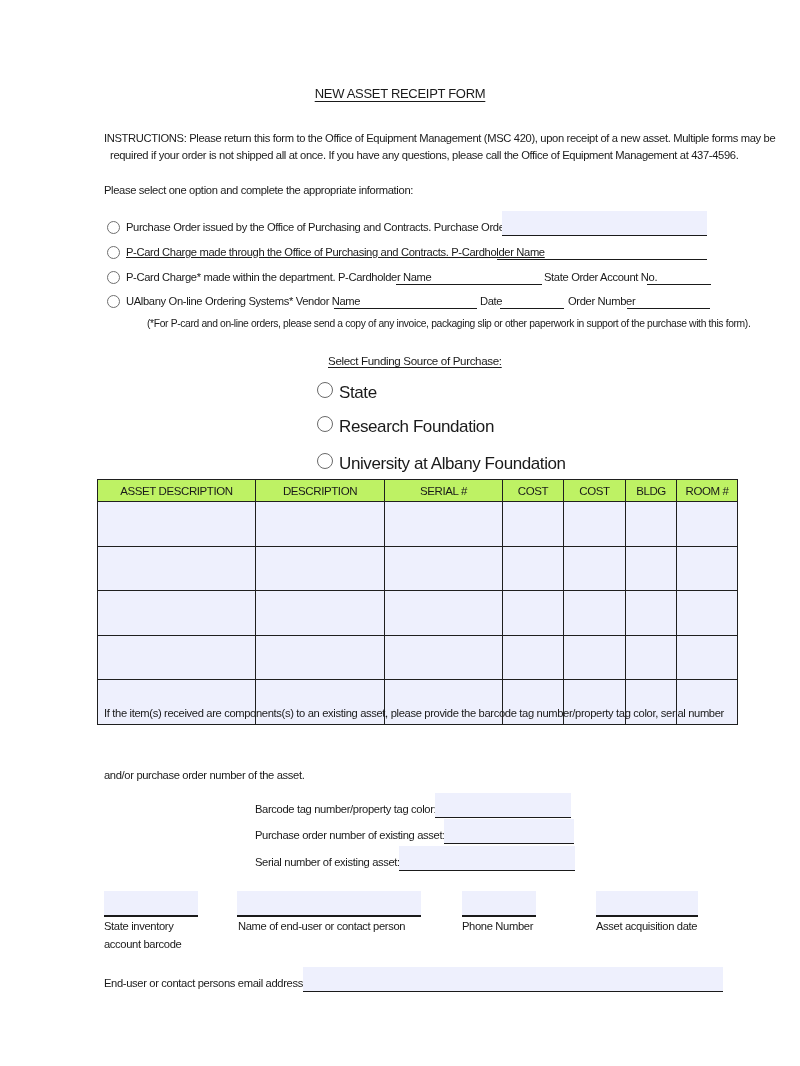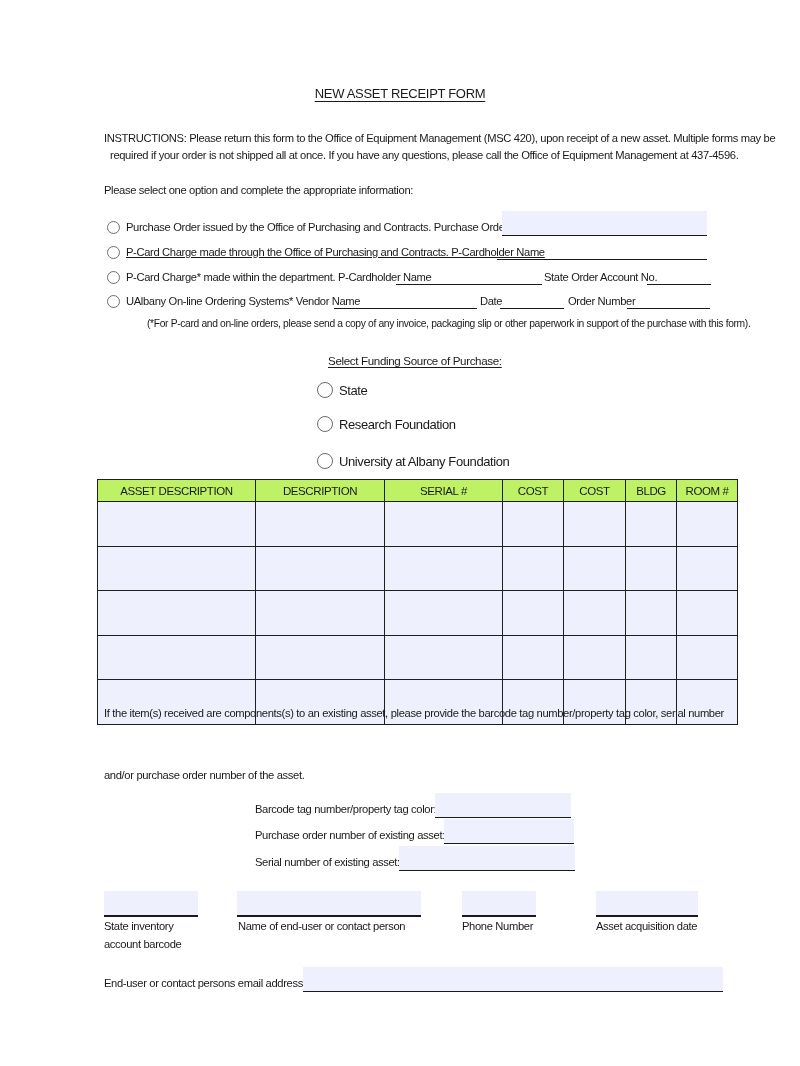--- a/index.html
+++ b/index.html
@@ -28,21 +28,21 @@
       position: absolute; left: 97px; top: 479px; width: 640px;
       border-collapse: collapse; table-layout: fixed;
     }
     table.assets th, table.assets td { border: 1.5px solid #1f1f1f; padding: 0; }
     table.assets th {
       height: 21px; font-weight: normal; font-size: 11.5px; letter-spacing: -0.4px;
       text-align: center; background: #bef264;
     }
     table.assets td { height: 43.5px; background: #eef0fd; cursor: text; }
     .section-head { font-size: 11.6px; letter-spacing: -0.35px; text-decoration: underline; text-underline-offset: 2px; white-space: nowrap; }
-    .fund-label { font-size: 13px; letter-spacing: -0.4px; white-space: nowrap; }
+    .fund-label { font-size: 17px; letter-spacing: -0.4px; white-space: nowrap; }
   </style>
 </head>
 <body>
 
 <div class="abs title"><span>NEW ASSET RECEIPT FORM</span></div>
 
 <div class="abs txt" style="left:104px; top:129px;">INSTRUCTIONS: Please return this form to the Office of Equipment Management (MSC 420), upon receipt of a new asset.  Multiple forms may be</div>
 <div class="abs txt" style="left:104px; top:146px;margin-left:6px;">required if your order is not shipped all at once.  If you have any questions, please call the Office of Equipment Management at 437-4596.</div>
 
 <div class="abs txt" style="left:104px; top:181px;">Please select one option and complete the appropriate information:</div>

